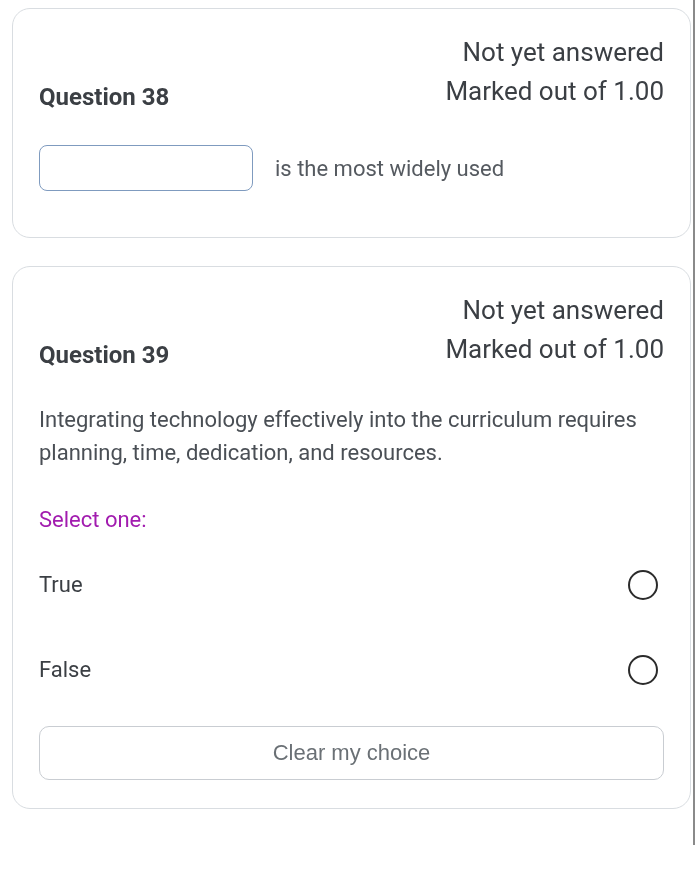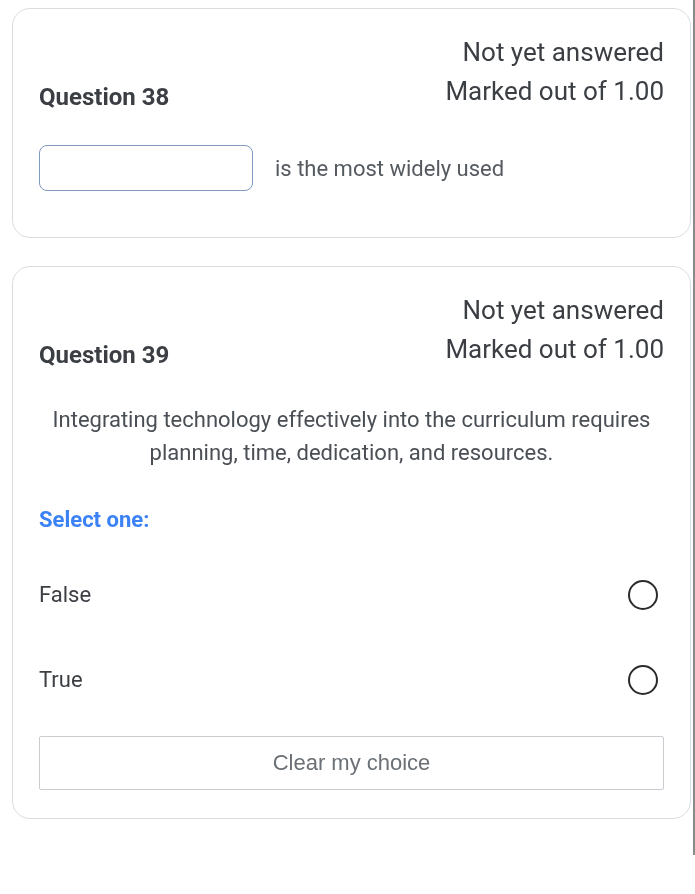--- a/index.html
+++ b/index.html
@@ -60,27 +60,25 @@
     background: #fff;
     color: #333;
   }
   .q39-body {
     font-size: 22px;
     color: #4a4f55;
     line-height: 1.5;
   }
   .prompt {
     margin-bottom: 34px;
-    text-align: center;
   }
   .select-label {
-    margin-bottom: 30px;
+    margin-bottom: 20px;
     font-size: 22px;
-    color: #3b82f6;
-    font-weight: bold;
+    color: #a21caf;
   }
   .option-row {
     display: flex;
     justify-content: space-between;
     align-items: center;
     padding: 12px 6px 12px 0;
     margin-bottom: 28px;
     font-size: 22px;
     color: #3b3f44;
     cursor: pointer;
@@ -90,21 +88,21 @@
     height: 30px;
     border: 2.5px solid #2b2b2b;
     border-radius: 50%;
     flex-shrink: 0;
   }
   .clear-btn {
     display: block;
     width: 100%;
     height: 54px;
     border: 1px solid #c9cdd2;
-    border-radius: 2px;
+    border-radius: 10px;
     background: #fff;
     font-size: 22px;
     color: #6a7075;
     cursor: pointer;
     margin-top: 6px;
   }
 </style>
 </head>
 <body>
 
@@ -132,26 +130,26 @@
       <div class="q-status">
         <div>Not yet answered</div>
         <div>Marked out of 1.00</div>
       </div>
     </div>
     <div class="q39-body">
       <div class="prompt">Integrating technology effectively into the curriculum requires planning, time, dedication, and resources.</div>
       <div class="select-label">Select one:</div>
 
       <div class="option-row">
-        <span>False</span>
+        <span>True</span>
         <span class="radio-circle"></span>
       </div>
 
       <div class="option-row">
-        <span>True</span>
+        <span>False</span>
         <span class="radio-circle"></span>
       </div>
 
       <button class="clear-btn">Clear my choice</button>
     </div>
   </div>
 
 </div>
 
 </body></html>

